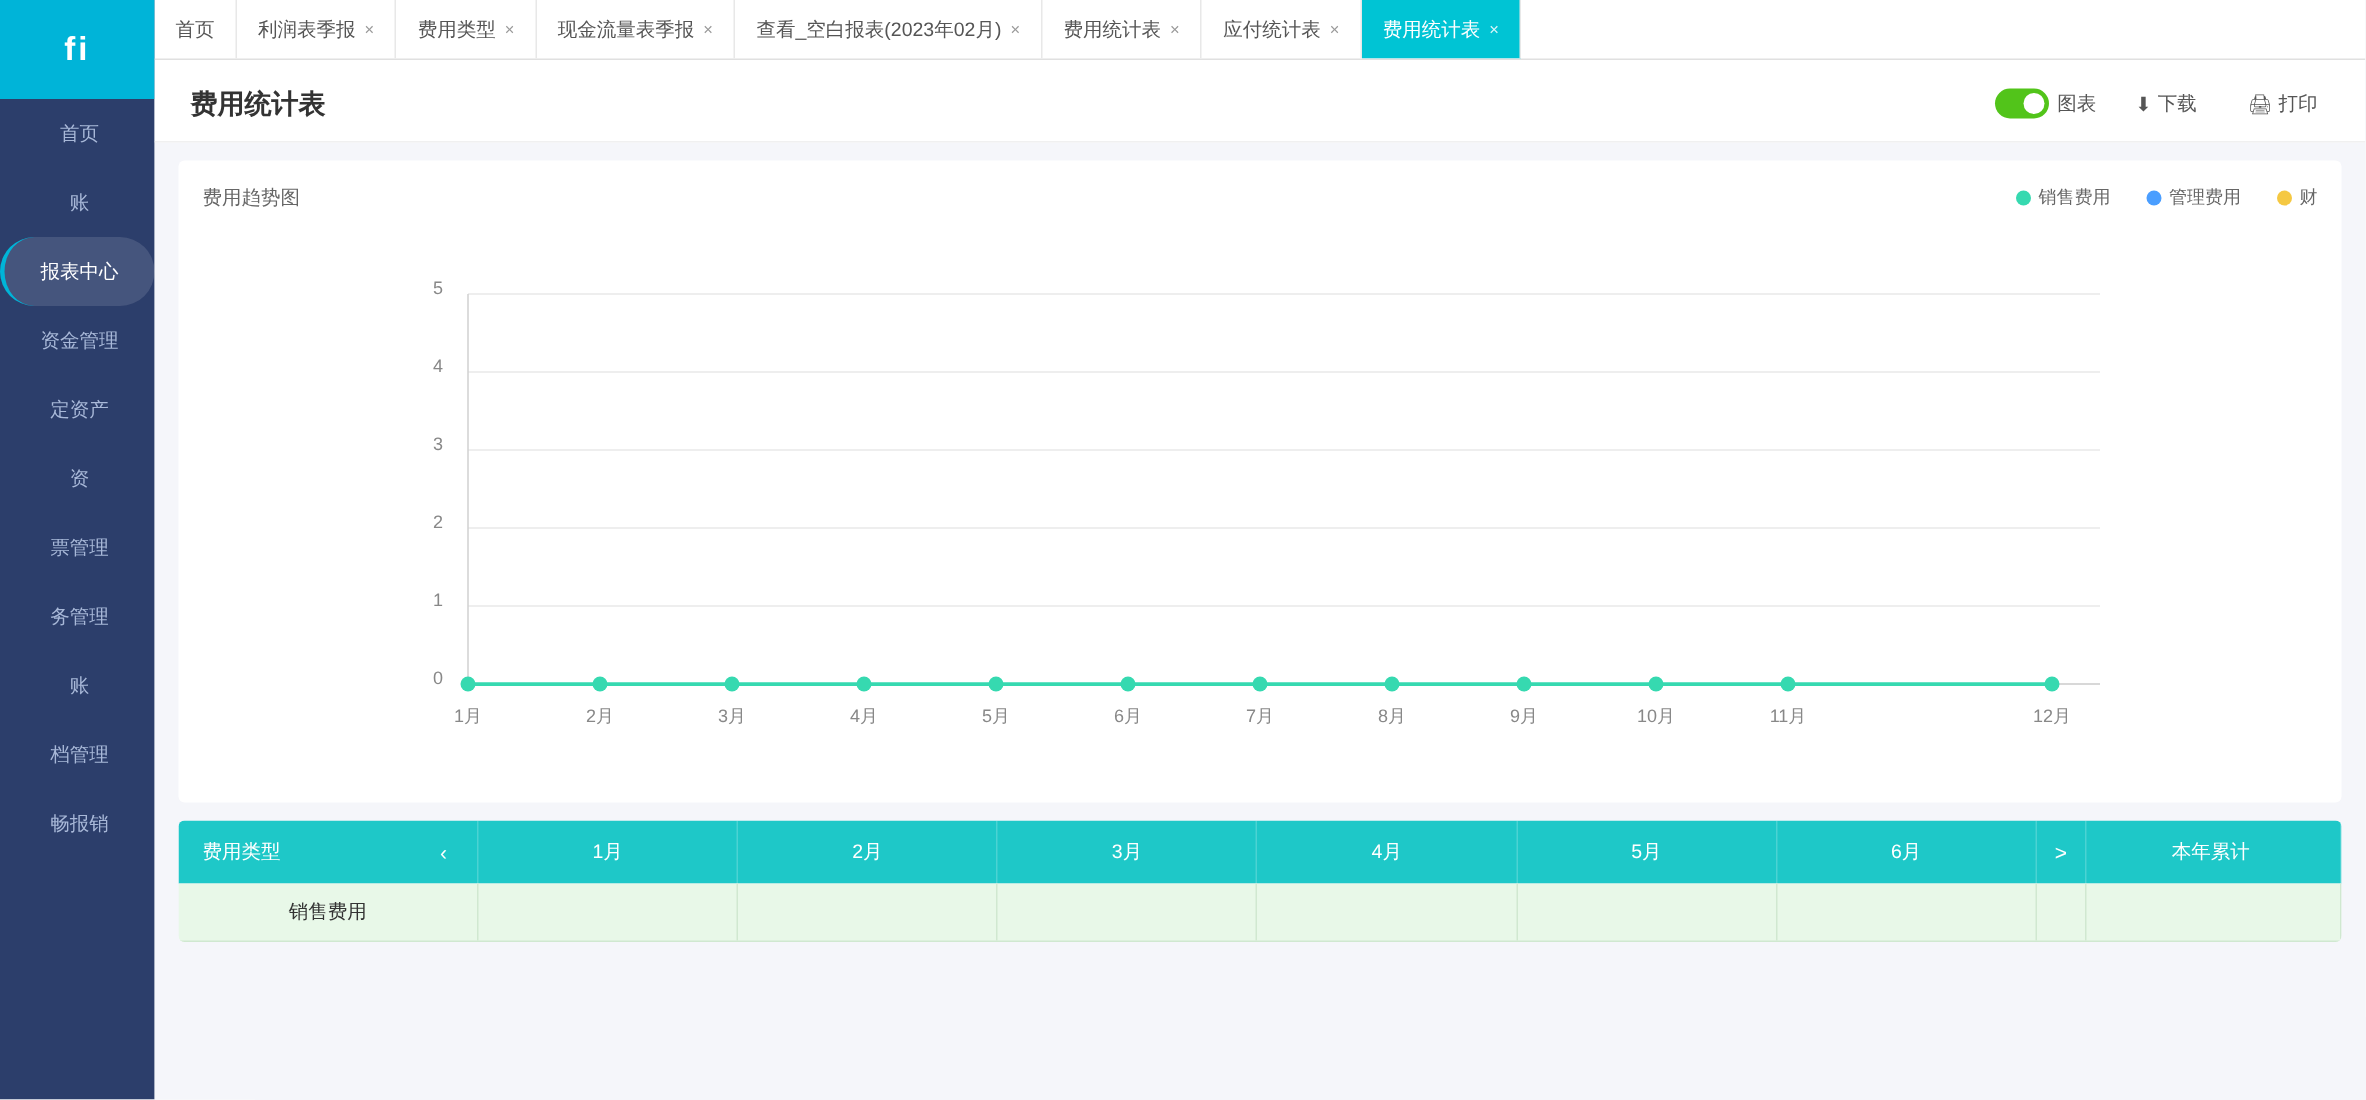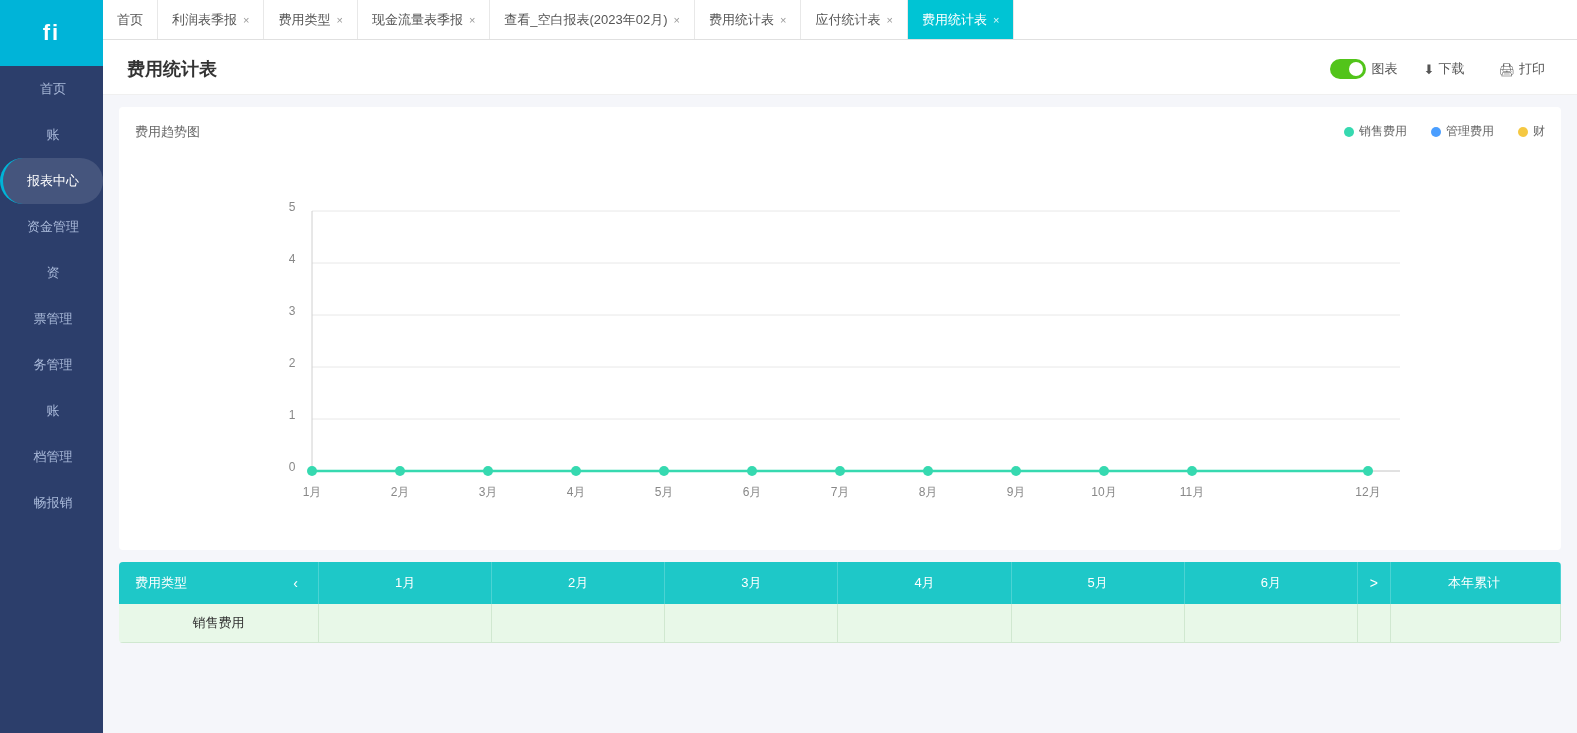--- a/index.html
+++ b/index.html
@@ -144,21 +144,21 @@
     .chart-container {
       background: #fff;
       margin: 12px 16px;
       padding: 16px;
       border-radius: 4px;
     }
     .chart-header {
       display: flex;
       justify-content: space-between;
       align-items: flex-start;
-      margin-bottom: 20px;
+      margin-bottom: 5px;
     }
     .chart-title {
       font-size: 13px;
       color: #666;
     }
     .chart-legend {
       display: flex;
       gap: 24px;
       align-items: center;
     }
@@ -225,20 +225,21 @@
   </style>
 </head>
 <body>
 
 <div class="sidebar">
   <div class="sidebar-logo">fi</div>
   <div class="sidebar-item">首页</div>
   <div class="sidebar-item">账</div>
   <div class="sidebar-item active">报表中心</div>
   <div class="sidebar-item">资金管理</div>
+  <div class="sidebar-item">定资产</div>
   <div class="sidebar-item">资</div>
   <div class="sidebar-item">票管理</div>
   <div class="sidebar-item">务管理</div>
   <div class="sidebar-item">账</div>
   <div class="sidebar-item">档管理</div>
   <div class="sidebar-item">畅报销</div>
 </div>
 
 <div class="main">
 

